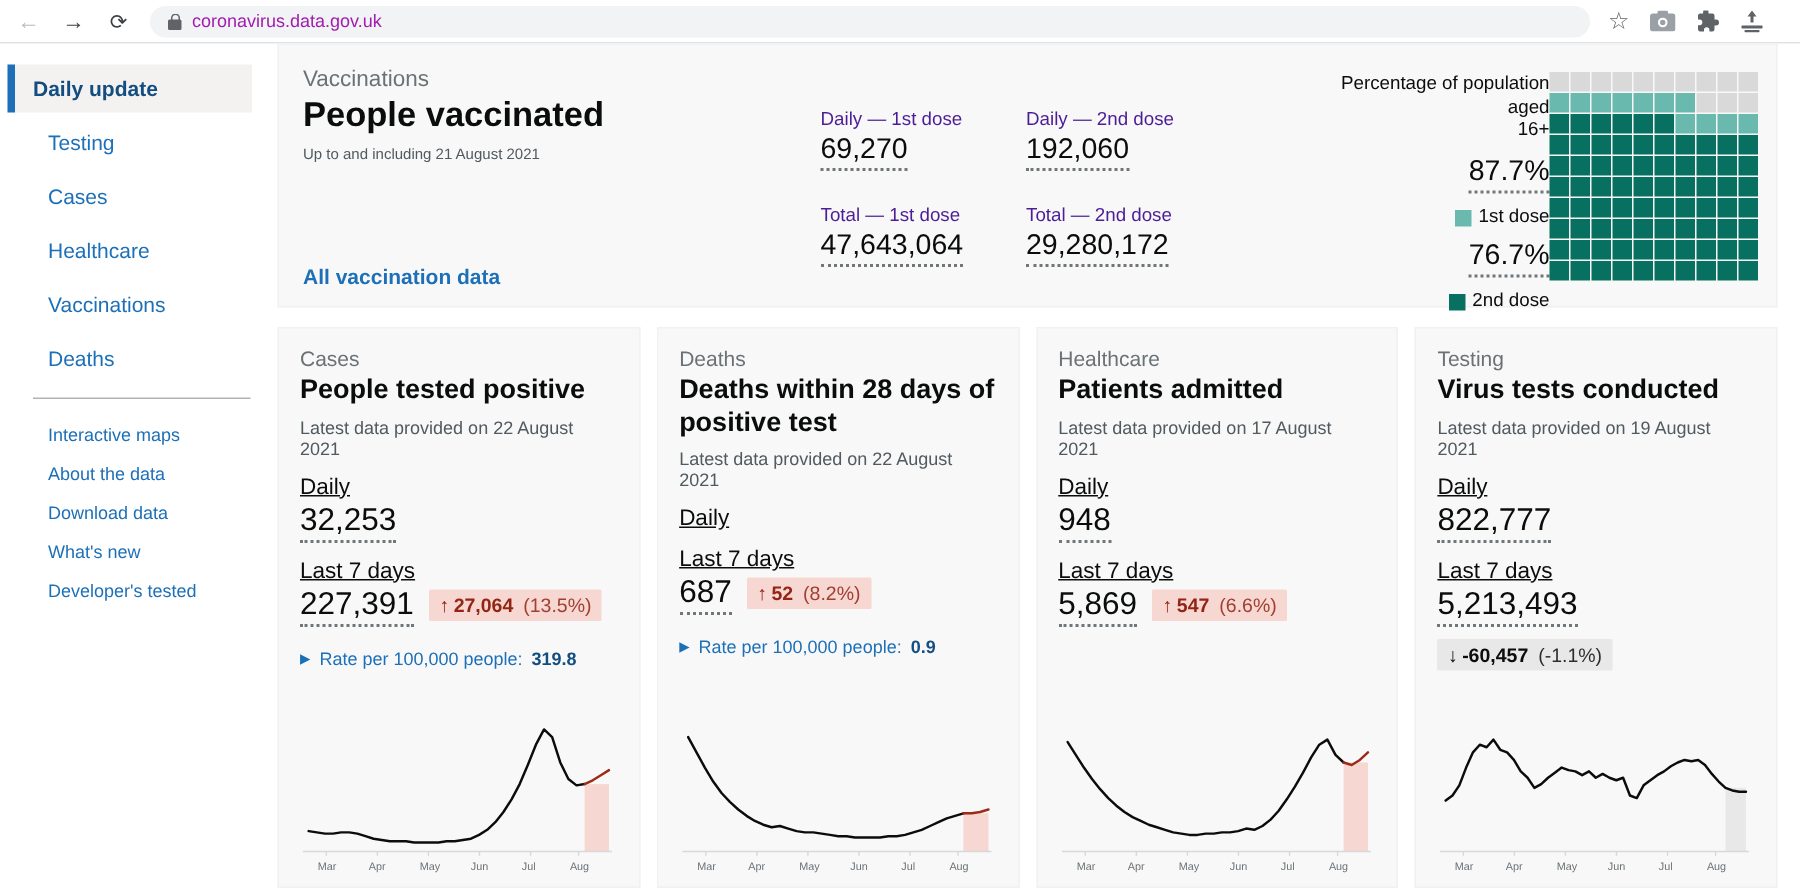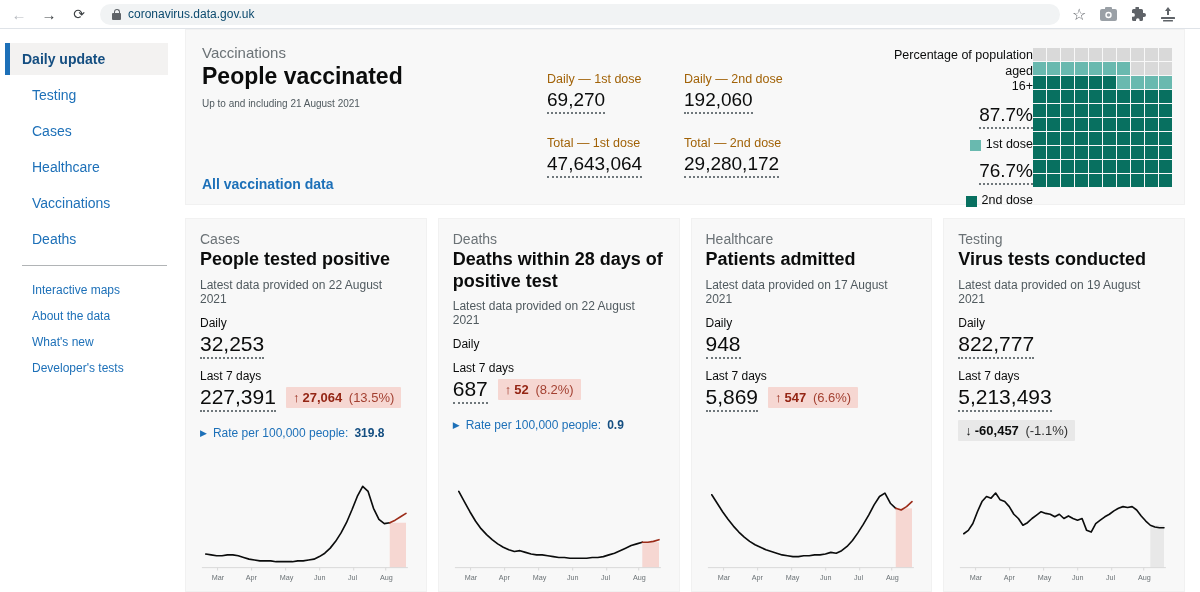--- a/index.html
+++ b/index.html
@@ -10,21 +10,21 @@
   .browser-bar { height:29px; background:#ffffff; border-bottom:1px solid #dfe3e8;
     display:flex; align-items:center; padding:0 10px; gap:12px; }
   .nav-ic { font-size:15px; color:#5f6368; width:18px; text-align:center; cursor:pointer; }
   .nav-ic.disabled { color:#b6babf; }
   .url-pill { flex:1; height:21px; background:#f1f3f4; border-radius:11px;
     display:flex; align-items:center; gap:7px; padding:0 12px; max-width:960px; }
   .lock-ic { width:9px; height:11px; position:relative; margin-top:1px; }
   .lock-ic .body { position:absolute; bottom:0; width:9px; height:7px; background:#5f6368; border-radius:1px; }
   .lock-ic .shackle { position:absolute; top:0; left:1.5px; width:6px; height:6px;
     border:1.5px solid #5f6368; border-bottom:none; border-radius:3px 3px 0 0; }
-  .url-text { font-size:12px; color:#0c4a6e; }
+  .url-text { font-size:12px; color:#a21caf; }
   .bar-right { display:flex; align-items:center; gap:14px; padding-right:4px; }
   .bar-right svg { display:block; }
 
   
   .app { display:flex; height:563px; }
   .sidebar { width:185px; padding:14px 0 0 22px; flex-shrink:0; }
   .side-item { display:block; font-size:14px; color:#1d70b8; padding:8px 10px; margin-bottom:4px;
     text-decoration:none; cursor:pointer; }
   .side-item.active { background:#f3f2f1; border-left:5px solid #1d70b8; font-weight:bold;
     color:#144e81; padding-left:12px; margin-left:-17px; width:163px; }
@@ -37,21 +37,21 @@
   .hero-card { background:#f8f8f8; border:1px solid #f1f1f1; height:176px; margin-bottom:13px;
     display:flex; padding:14px 12px 12px 16px; }
   .hero-left { width:345px; display:flex; flex-direction:column; }
   .caption { font-size:15px; color:#6b7276; }
   .hero-title { font-size:23px; font-weight:bold; margin-top:2px; }
   .hero-sub { font-size:10px; color:#505a5f; margin-top:8px; }
   .hero-link { font-size:14px; font-weight:bold; color:#1d70b8; text-decoration:none;
     margin-top:auto; cursor:pointer; }
   .hero-metrics { display:grid; grid-template-columns:135px 135px; column-gap:2px;
     row-gap:22px; margin-top:28px; align-content:start; }
-  .metric-label { font-size:12.5px; color:#a16207; }
+  .metric-label { font-size:12.5px; color:#4c1d95; }
   .metric-value { font-size:19px; color:#0b0c0c; display:inline-block;
     border-bottom:2px dotted #6f777b; padding-bottom:1px; margin-top:3px; }
 
   .waffle-wrap { margin-left:auto; display:flex; }
   .waffle-texts { text-align:right; width:170px; padding-top:4px; }
   .waffle-title { font-size:12.5px; color:#0b0c0c; line-height:1.25; }
   .pct-value { font-size:19px; display:inline-block; border-bottom:2px dotted #6f777b;
     padding-bottom:1px; margin-top:9px; }
   .legend-row { font-size:12.5px; margin-top:8px; display:flex; justify-content:flex-end;
     align-items:flex-end; gap:5px; }
@@ -60,21 +60,21 @@
     grid-template-rows:repeat(10,13px); gap:1px; align-self:flex-start; margin-top:4px; }
   .waffle-cell { width:13px; height:13px; }
 
   
   .cards-row { display:flex; gap:11px; height:374px; }
   .card { flex:1; background:#f8f8f8; border:1px solid #f1f1f1; padding:12px 14px 0 14px;
     display:flex; flex-direction:column; }
   .card .caption { font-size:14px; }
   .card-title { font-size:18px; font-weight:bold; line-height:1.2; margin-top:2px; }
   .card-date { font-size:12px; color:#505a5f; margin-top:7px; }
-  .stat-label { font-size:12px; margin-top:10px; }
+  .stat-label { font-size:15px; margin-top:10px;text-decoration:underline; }
   .stat-value { font-size:21px; display:inline-block; border-bottom:2px dotted #6f777b;
     padding-bottom:1px; margin-top:2px; }
   .week-row { display:flex; align-items:center; gap:10px; flex-wrap:wrap; }
   .badge { display:inline-flex; align-items:center; gap:3px; padding:3px 7px;
     font-size:13px; border-radius:1px; white-space:nowrap; }
   .badge.bad { background:#f6d7d2; color:#942514; }
   .badge.neutral { background:#e8e8e8; color:#0b0c0c; margin:8px 0 0 0; align-self:flex-start; }
   .badge b { font-weight:bold; }
   .badge .pct { font-weight:normal; opacity:.85; }
   .rate-row { display:flex; align-items:center; gap:6px; margin-top:14px;
@@ -127,22 +127,23 @@
   <nav class="sidebar" id="sidebar">
       <a class="side-item active">Daily update</a>
       <a class="side-item">Testing</a>
       <a class="side-item">Cases</a>
       <a class="side-item">Healthcare</a>
       <a class="side-item">Vaccinations</a>
       <a class="side-item">Deaths</a>
       <hr class="side-divider">
       <a class="side-item secondary">Interactive maps</a>
       <a class="side-item secondary">About the data</a>
+      <a class="side-item secondary">Download data</a>
       <a class="side-item secondary">What's new</a>
-      <a class="side-item secondary">Developer's tests</a>
+      <a class="side-item secondary">Developer's tested</a>
     </nav>
 
   <div class="main">
 
     <section class="hero-card">
       <div class="hero-left">
         <span class="caption">Vaccinations</span>
         <h1 class="hero-title">People vaccinated</h1>
         <span class="hero-sub">Up to and including 21 August 2021</span>
         <a class="hero-link">All vaccination data</a>

